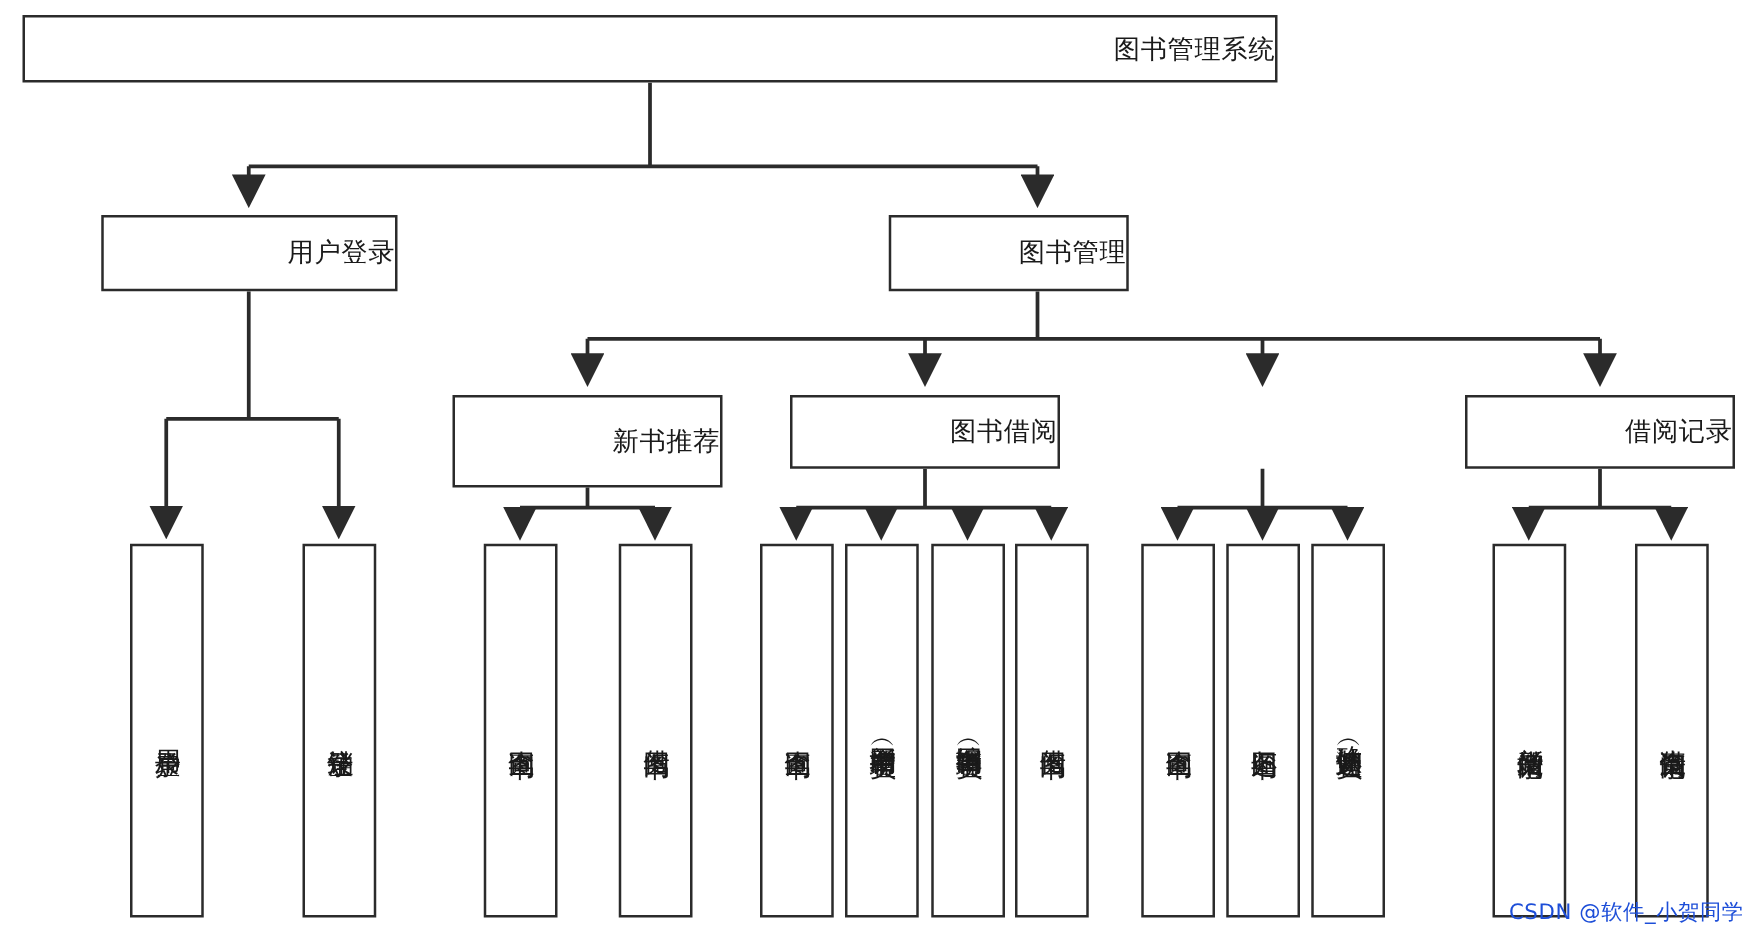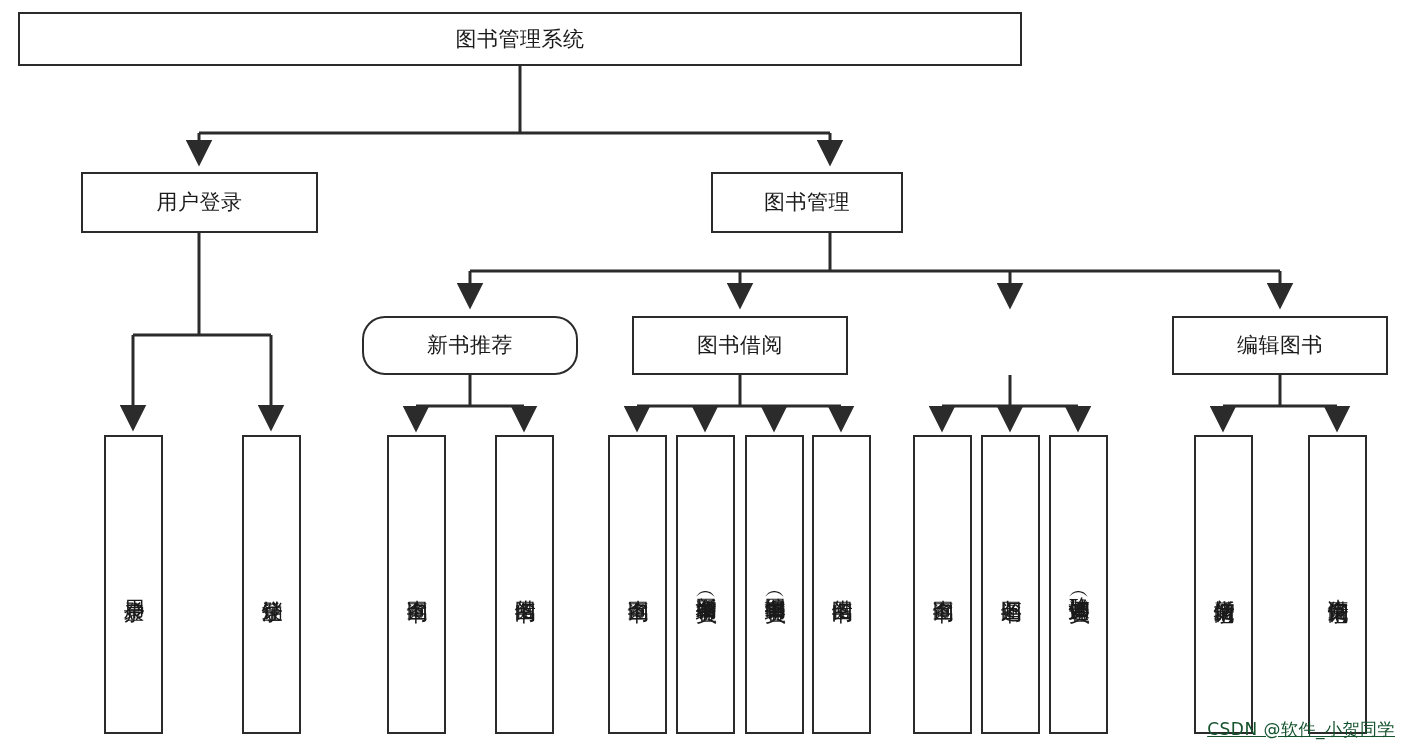--- a/index.html
+++ b/index.html
@@ -27,21 +27,21 @@
     height: 747px;
     pointer-events: none;
   }
   .node {
     position: absolute;
     box-sizing: border-box;
     border: 2px solid #2b2b2b;
     background: #ffffff;
     display: flex;
     align-items: center;
-    justify-content: center;
+    justify-content: flex-end;
     text-align: center;
     z-index: 2;
   }
   .node-h .node-label {
     font-size: 21px;
     line-height: 1.15;
     letter-spacing: 0.5px;
     color: #1a1a1a;
     white-space: nowrap;
   }
@@ -56,25 +56,24 @@
     line-height: 1.22;
     letter-spacing: 1px;
     color: #1a1a1a;
     max-height: 100%;
   }
   #watermark {
     position: absolute;
     right: 10px;
     bottom: 6px;
     font-size: 17px;
-    color: #14532d;
+    color: #1d4ed8;
     letter-spacing: 0.5px;
     z-index: 5;
     white-space: nowrap;
-    text-decoration: underline;
   }
 </style>
 </head>
 <body>
 
 <div id="canvas">
 
   <svg id="edges" viewBox="0 0 1405 747" width="1405" height="747" xmlns="http://www.w3.org/2000/svg">
     <defs>
       <marker id="arrow" viewBox="0 0 12 12" refX="10" refY="6" markerWidth="9" markerHeight="9" orient="auto-start-reverse">
@@ -129,28 +128,28 @@
     <span class="node-label">图书管理系统</span>
   </div>
 
   <div class="node node-h" style="left:81px; top:172px; width:237px; height:61px;">
     <span class="node-label">用户登录</span>
   </div>
   <div class="node node-h" style="left:711px; top:172px; width:192px; height:61px;">
     <span class="node-label">图书管理</span>
   </div>
 
-  <div class="node node-h" style="left:362px; top:316px; width:216px; height:59px;border-radius:23px;">
+  <div class="node node-h" style="left:362px; top:316px; width:216px; height:74px;">
     <span class="node-label">新书推荐</span>
   </div>
   <div class="node node-h" style="left:632px; top:316px; width:216px; height:59px;">
     <span class="node-label">图书借阅</span>
   </div>
   <div class="node node-h" style="left:1172px; top:316px; width:216px; height:59px;">
-    <span class="node-label">编辑图书</span>
+    <span class="node-label">借阅记录</span>
   </div>
 
   <div class="node node-v" style="left:104px; top:435px; width:59px; height:299px;">
     <span class="node-label">用户登录</span>
   </div>
   <div class="node node-v" style="left:242px; top:435px; width:59px; height:299px;">
     <span class="node-label">注销登录</span>
   </div>
 
   <div class="node node-v" style="left:387px; top:435px; width:59px; height:299px;">

